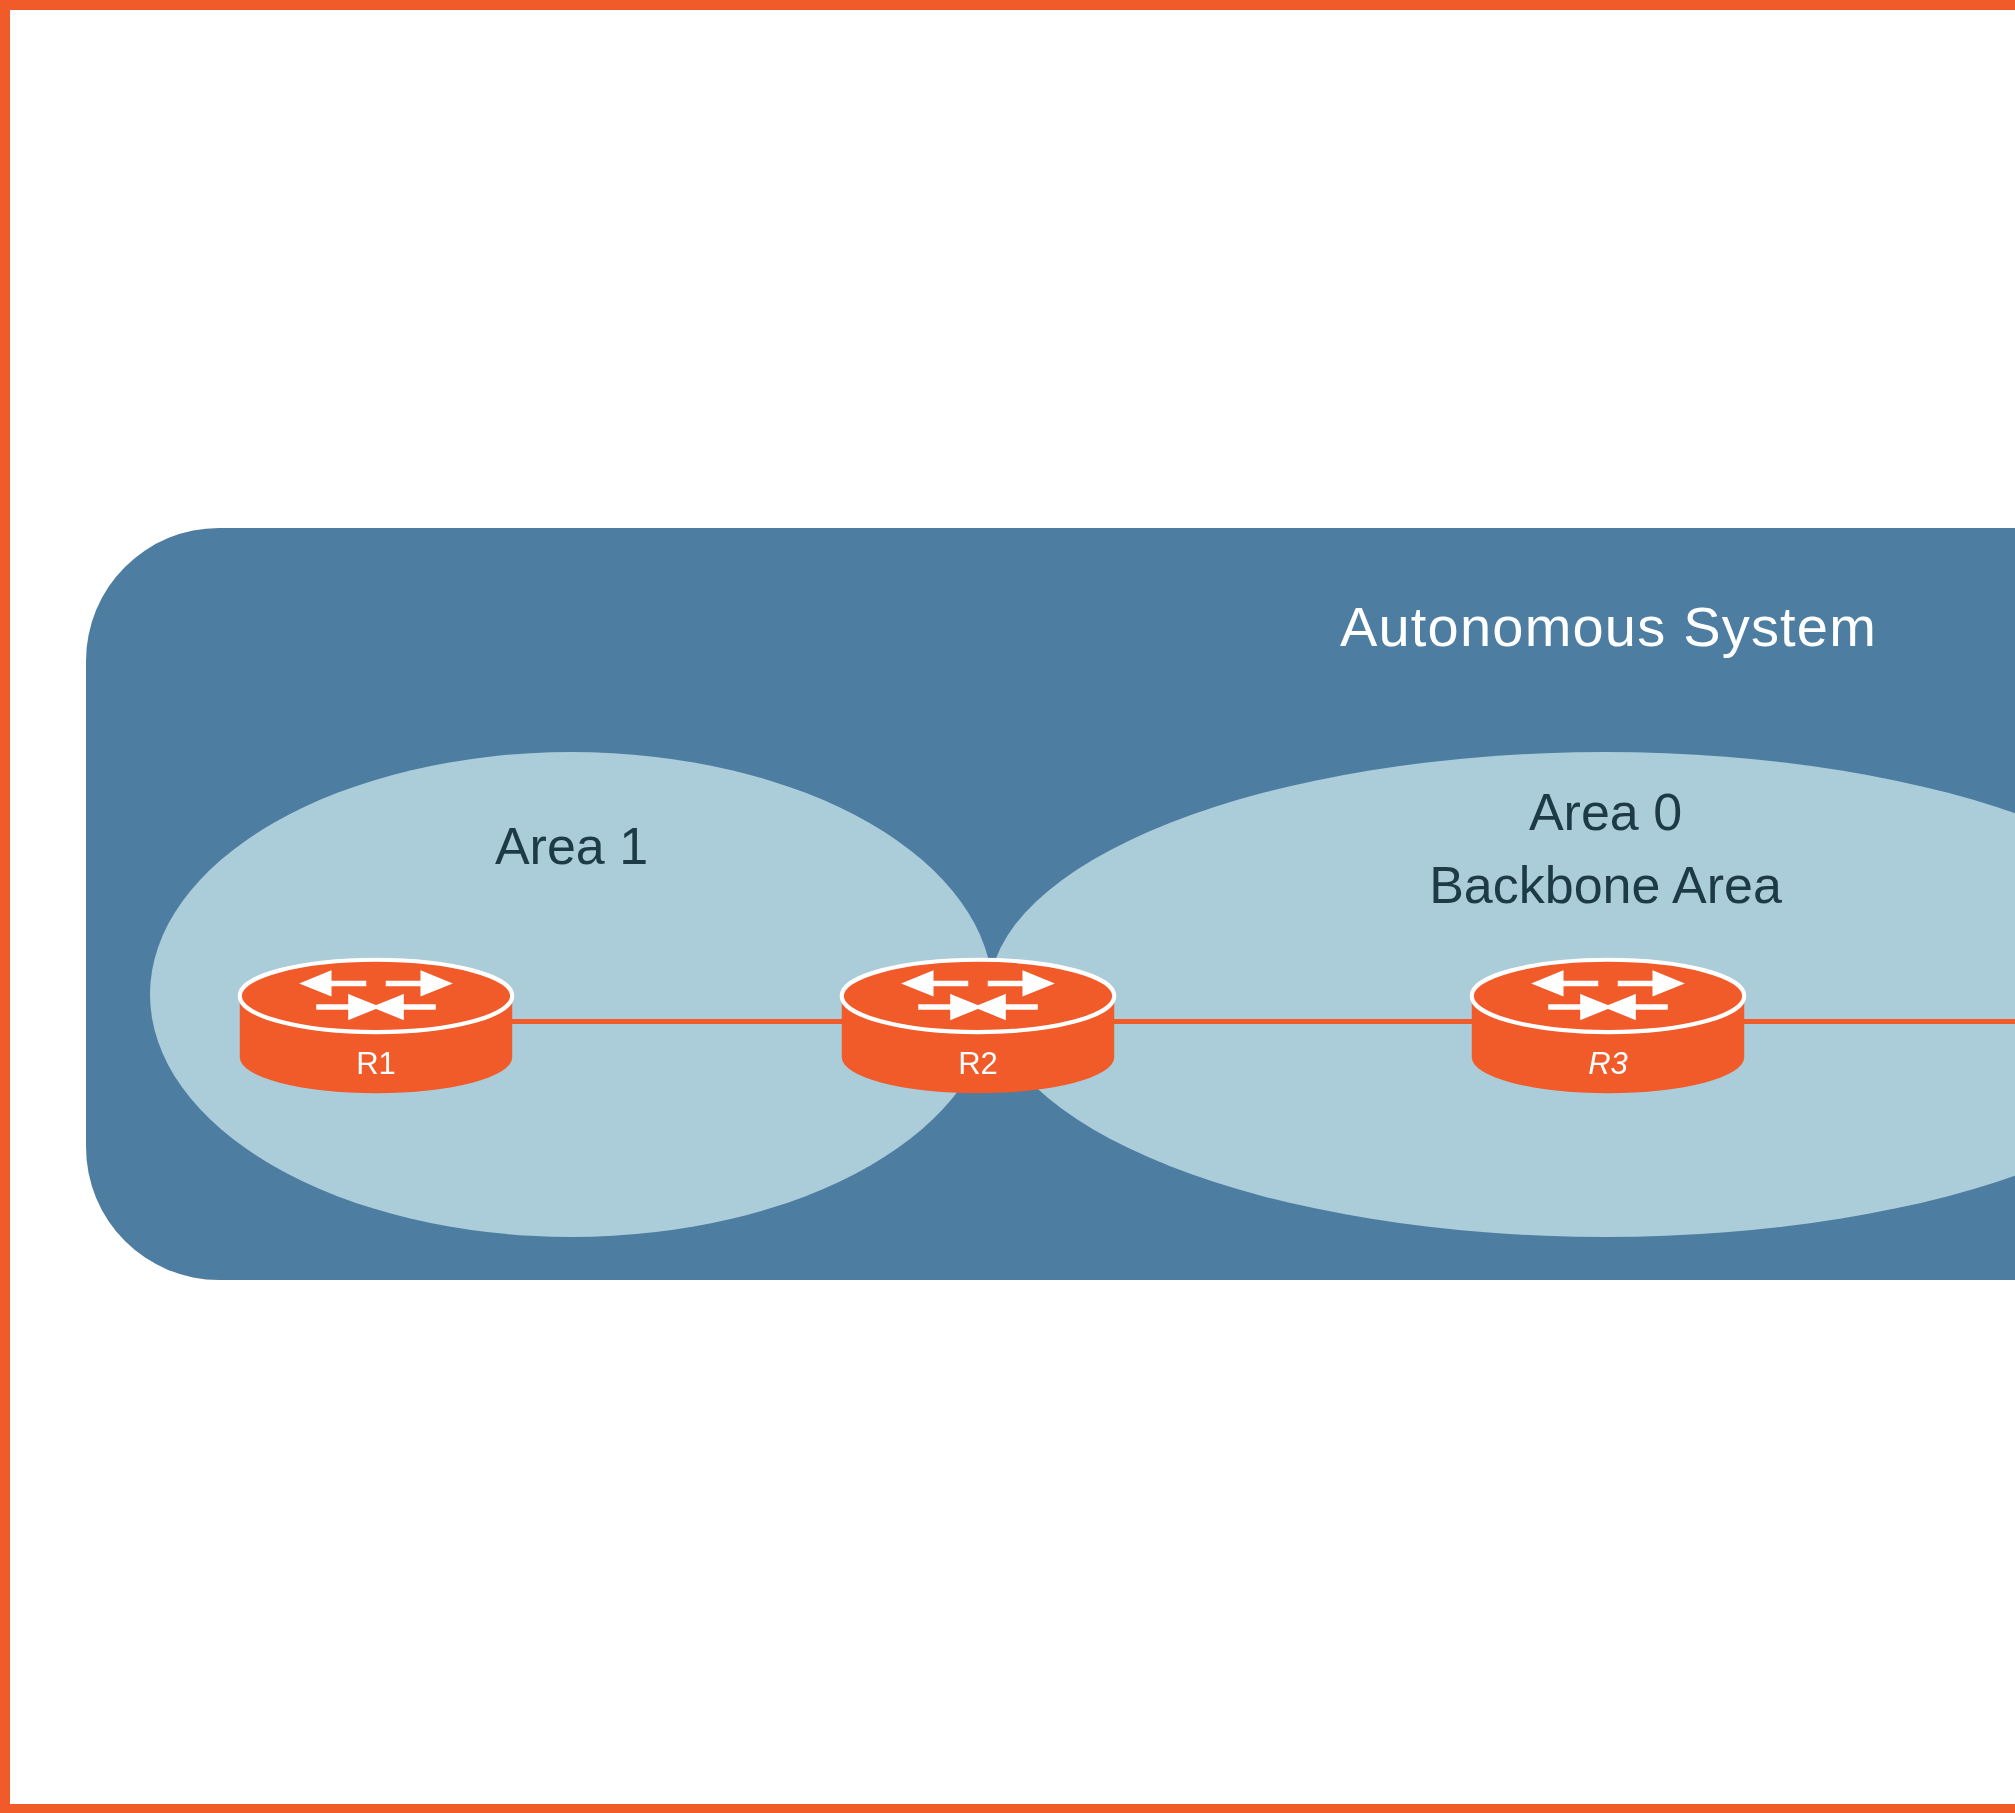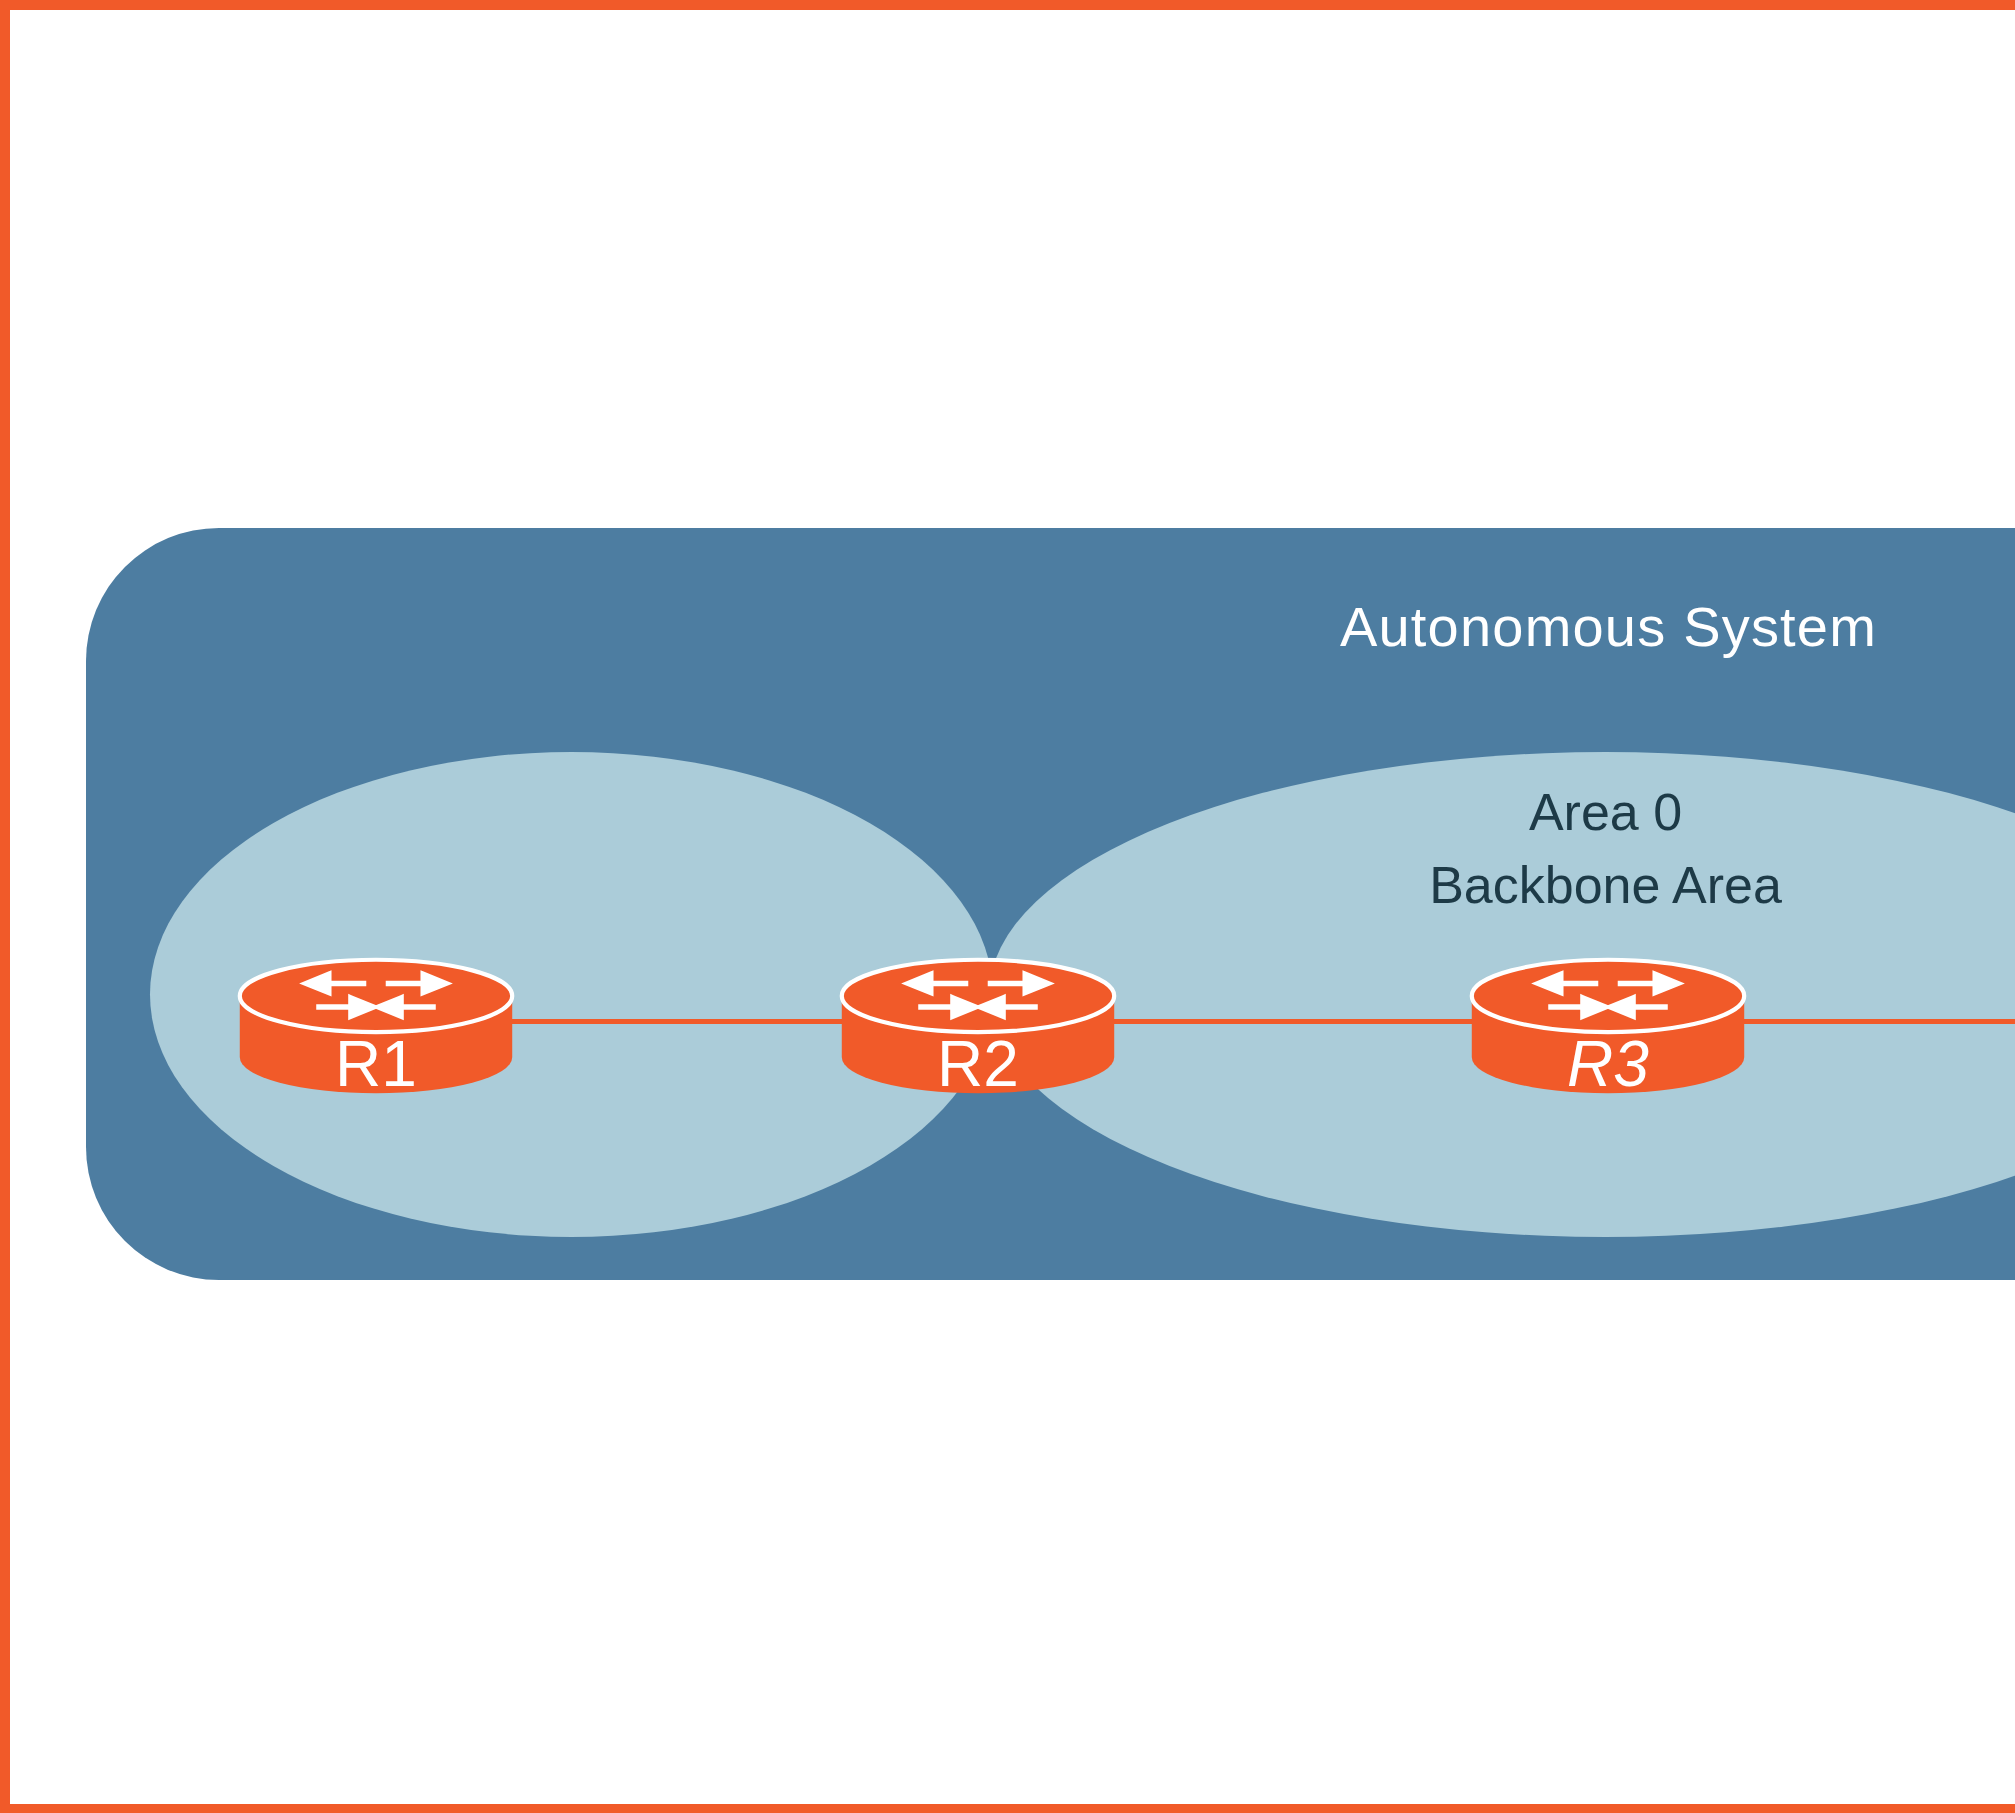--- a/index.html
+++ b/index.html
@@ -88,38 +88,42 @@
   .router svg { width: 100%; height: 100%; display: block; }
   .router-label {
     position: absolute;
     left: 0;
     top: 83px;
     width: 100%;
     height: 48px;
     line-height: 48px;
     text-align: center;
     color: #ffffff;
-    font-size: 64px;
+    font-size: 31px;
     font-weight: 500;
   }
   .router-r1 { left: 237px; }
   .router-r2 { left: 839px; }
   .router-r3 { left: 1469px; font-style: italic; }
 </style>
 </head>
 <body>
 
 <div class="page-border"></div>
 
 <div class="as-container">
   <div class="as-label">Autonomous System</div>
 
   <div class="area area-1"></div>
   <div class="area area-0"></div>
 
+  <div class="area-label-block area-label-1">
+    <div>Area 1</div>
+    <div></div>
+  </div>
   <div class="area-label-block area-label-0">
     <div>Area 0</div>
     <div>Backbone Area</div>
   </div>
 
 </div>
 
 <div class="link-line"></div>
 
 <div class="router router-r1">

